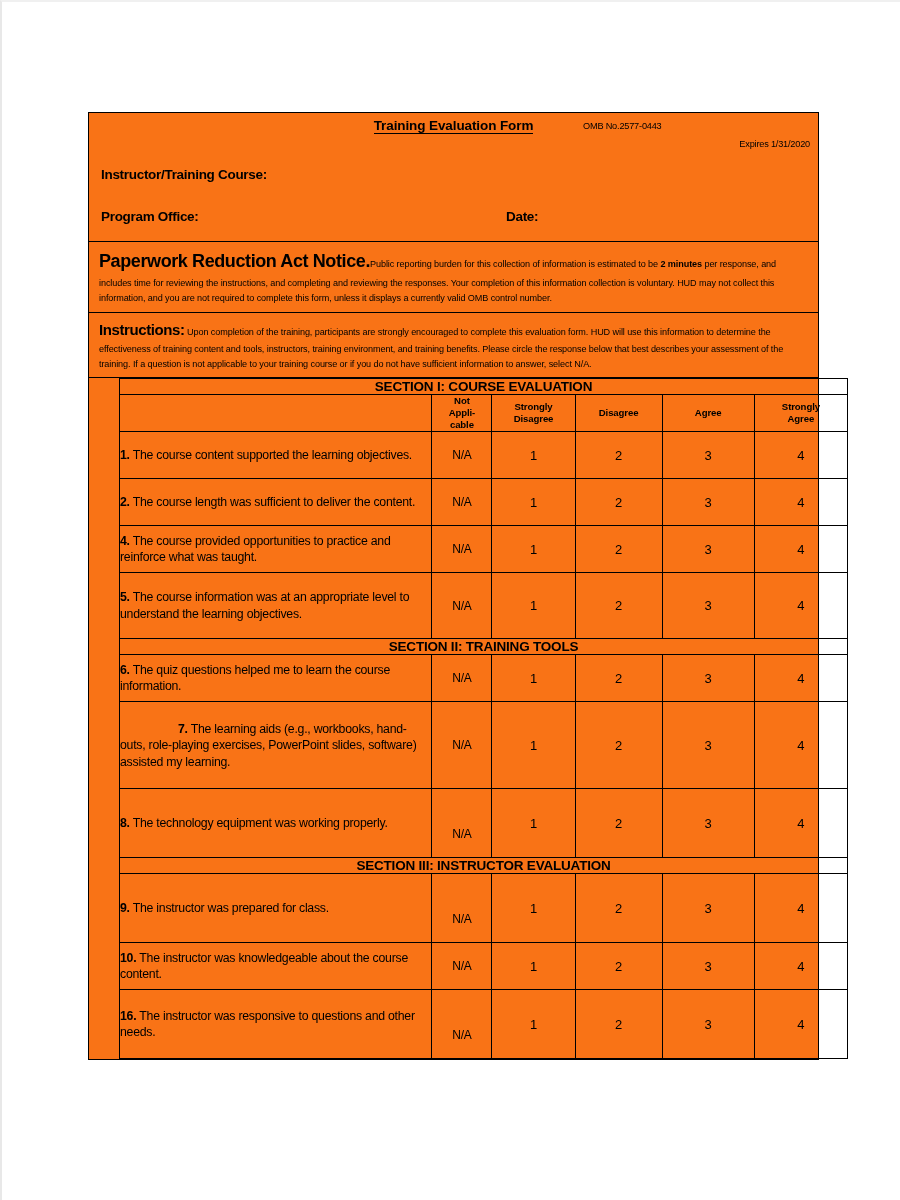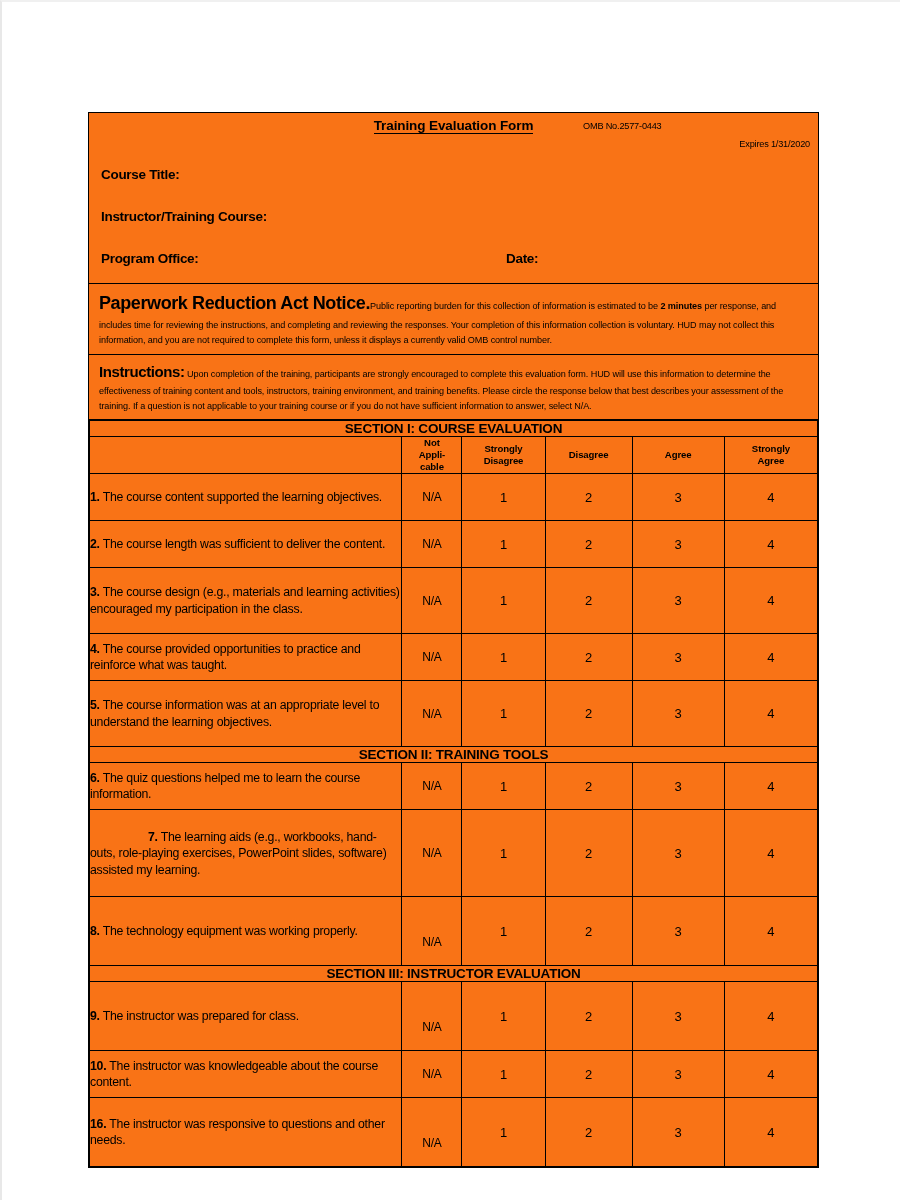--- a/index.html
+++ b/index.html
@@ -107,20 +107,21 @@
   .para-block .lead.small {
     font-size: 15px;
   }
   .para-block b { font-weight: bold; }
 
   
   table.grid {
     width: 100%;
     border-collapse: collapse;
     table-layout: fixed;
+    margin-left: 30px;
   }
   table.grid td {
     border: 1.2px solid #000;
     vertical-align: middle;
     padding: 0;
   }
 
   col.c-q     { width: 312px; }
   col.c-na    { width: 60px; }
   col.c-sd    { width: 83px; }
@@ -195,23 +196,20 @@
 
   <div class="hdr">
     <div class="hdr-top">
       <div class="form-title">
         <span>Training Evaluation Form</span>
       </div>
       <div class="omb-no">OMB No.2577-0443</div>
       <div class="omb-exp">Expires 1/31/2020</div>
     </div>
 
-    <div class="field-row">
-      <div class="field-label left">Course Title:</div>
-    </div>
 
     <div class="field-row">
       <div class="field-label left">Instructor/Training Course:</div>
     </div>
 
     <div class="field-row short">
       <div class="field-label left">Program Office:</div>
       <div class="field-label date">Date:</div>
     </div>
   </div>
@@ -269,28 +267,20 @@
 
     <tr class="q-row-2">
       <td class="q-cell"><span class="qnum">2.</span><span>  The course length was sufficient to deliver the content.</span></td>
       <td class="na-cell">N/A</td>
       <td class="rate-cell">1</td>
       <td class="rate-cell">2</td>
       <td class="rate-cell">3</td>
       <td class="rate-cell last">4</td>
     </tr>
 
-    <tr class="q-row-3">
-      <td class="q-cell"><span class="qnum">3.</span><span>  The course design (e.g., materials and learning activities) encouraged my participation in the class.</span></td>
-      <td class="na-cell">N/A</td>
-      <td class="rate-cell">1</td>
-      <td class="rate-cell">2</td>
-      <td class="rate-cell">3</td>
-      <td class="rate-cell last">4</td>
-    </tr>
 
     <tr class="q-row-4">
       <td class="q-cell"><span class="qnum">4.</span><span>  The course provided opportunities to practice and reinforce what was taught.</span></td>
       <td class="na-cell">N/A</td>
       <td class="rate-cell">1</td>
       <td class="rate-cell">2</td>
       <td class="rate-cell">3</td>
       <td class="rate-cell last">4</td>
     </tr>
 

